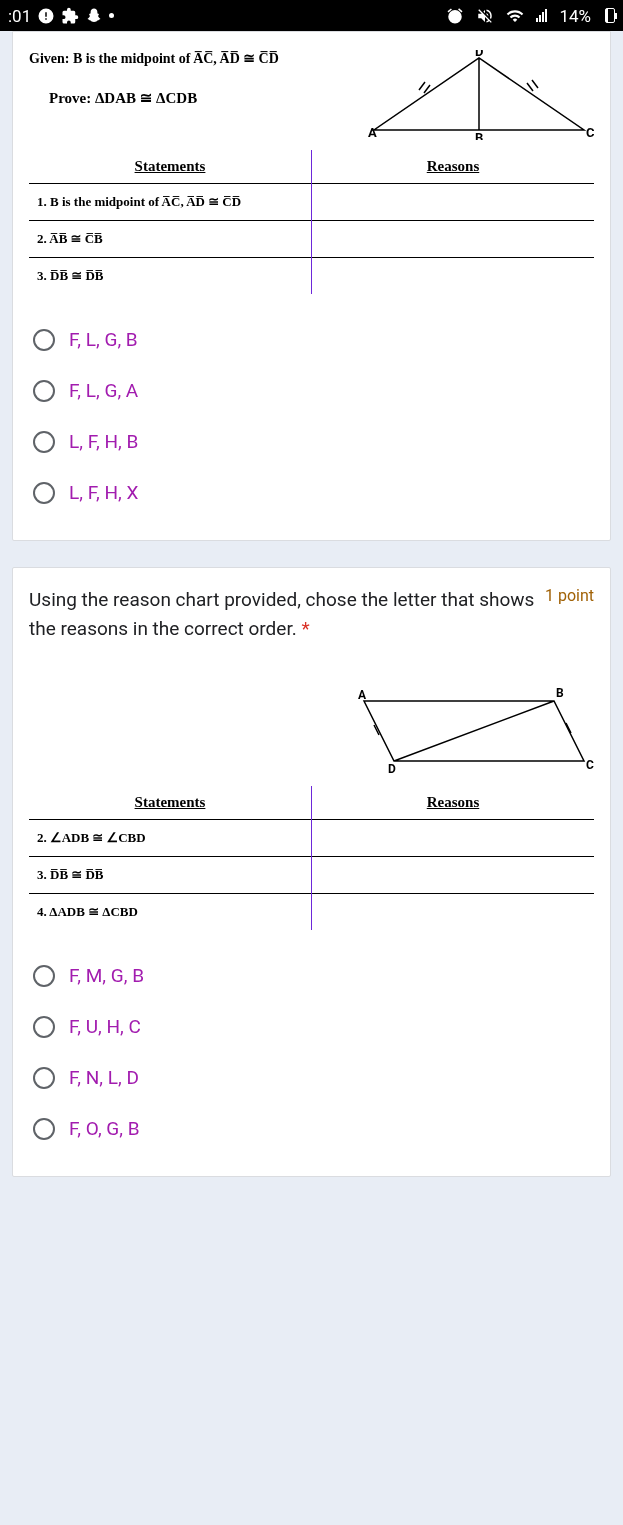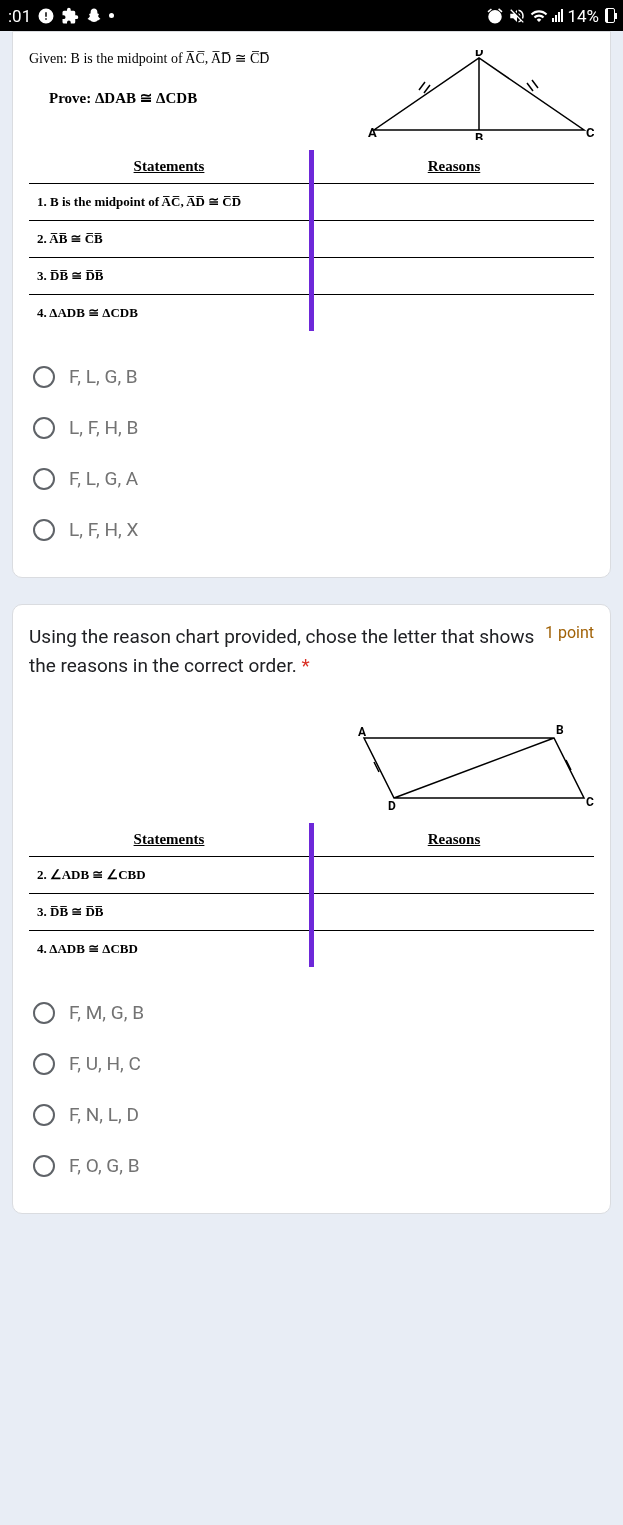--- a/index.html
+++ b/index.html
@@ -1,39 +1,39 @@
 <!DOCTYPE html>
 <html><head>
 <meta charset="utf-8">
 <style>
 *{margin:0;padding:0;box-sizing:border-box}
 body{font-family:Roboto,Arial,sans-serif;background:#e8edf5;width:623px}
 .status-bar{background:#000;color:#fff;height:31px;display:flex;align-items:center;justify-content:space-between;padding:0 8px;font-size:17px}
 .sb-l{display:flex;align-items:center;gap:6px}
-.sb-r{display:flex;align-items:center;gap:4px}
+.sb-r{display:flex;align-items:center;gap:12px}
 .dot{width:5px;height:5px;background:#fff;border-radius:50%}
 svg.ic{width:18px;height:18px;fill:#fff}
-.card{background:#fff;margin:0 12px 26px 12px;border-radius:10px;padding:18px 16px 22px 16px;border:1px solid #dadce0}
+.card{background:#fff;margin:0 12px 26px 12px;border-radius:2px;padding:18px 16px 22px 16px;border:1px solid #dadce0}
 .card.first{border-top-left-radius:0;border-top-right-radius:0;margin-top:0}
 .q-head{display:flex;justify-content:space-between;align-items:flex-start;margin-bottom:10px}
 .q-text{font-size:19px;color:#202124;line-height:1.5;flex:1}
 .req{color:#d93025}
 .pts{color:#a16207;font-size:16px;white-space:nowrap;margin-left:10px}
 .diagram-box{display:flex;gap:10px;padding:0 0 10px 0}
 .prompt-col{flex:1;font-family:'Times New Roman',serif}
-.given{font-size:14px;font-weight:400;margin-bottom:22px}
+.given{font-size:14px;font-weight:700;margin-bottom:22px}
 .prove{font-size:15px;font-weight:700;margin-left:20px;margin-bottom:18px}
 .svg-tri{flex:0 0 auto}
 .proof-table{width:100%;border-collapse:collapse;font-family:'Times New Roman',serif;font-size:13px;margin-bottom:20px}
 .proof-table th{font-weight:700;text-decoration:underline;padding:8px 6px;text-align:center;font-size:15px}
 .proof-table td{border-top:1px solid #000;padding:10px 8px;font-weight:700}
-.proof-table td:first-child,.proof-table th:first-child{border-right:5px solid #6d28d9;width:50%}
+.proof-table td:first-child,.proof-table th:first-child{border-right:1px solid #6d28d9;width:50%}
 .opt{display:flex;align-items:center;gap:14px;padding:14px 4px;cursor:pointer}
 .radio{width:22px;height:22px;border:2px solid #5f6368;border-radius:50%;flex-shrink:0}
-.opt-label{font-size:19px;color:#737373}
+.opt-label{font-size:19px;color:#a21caf}
 .bat{display:inline-block;width:10px;height:15px;border:1px solid #fff;border-radius:2px;position:relative;margin-left:2px}
 .bat::before{content:"";position:absolute;right:-3px;top:4px;width:2px;height:6px;background:#fff}
 .bat::after{content:"";position:absolute;left:0;top:0;width:20%;height:100%;background:#fff}
 .sig{display:inline-flex;align-items:flex-end;gap:1px}
 .sig span{width:2px;background:#fff}
 </style>
 </head>
 <body>
 
 <div class="status-bar">
@@ -99,37 +99,33 @@
           <td></td>
         </tr>
     <tr>
           <td>2.  A̅B̅ ≅ C̅B̅</td>
           <td></td>
         </tr>
     <tr>
           <td>3.  D̅B̅ ≅ D̅B̅</td>
           <td></td>
         </tr>
-    <tr>
-          <td>4.  ΔADB ≅ ΔCDB</td>
-          <td></td>
-        </tr>
   </tbody>
     </table>
   <div class="opt">
       <div class="radio"></div>
       <span class="opt-label">F, L, G, B</span>
     </div>
   <div class="opt">
       <div class="radio"></div>
-      <span class="opt-label">L, F, H, B</span>
+      <span class="opt-label">F, L, G, A</span>
     </div>
   <div class="opt">
       <div class="radio"></div>
-      <span class="opt-label">F, L, G, A</span>
+      <span class="opt-label">L, F, H, B</span>
     </div>
   <div class="opt">
       <div class="radio"></div>
       <span class="opt-label">L, F, H, X</span>
     </div>
 </div>
 
 <div class="card">
   <div class="q-head">
     <div class="q-text"><span>Using the reason chart provided, chose the letter that shows the reasons in the correct order.</span> <span class="req">*</span></div>

